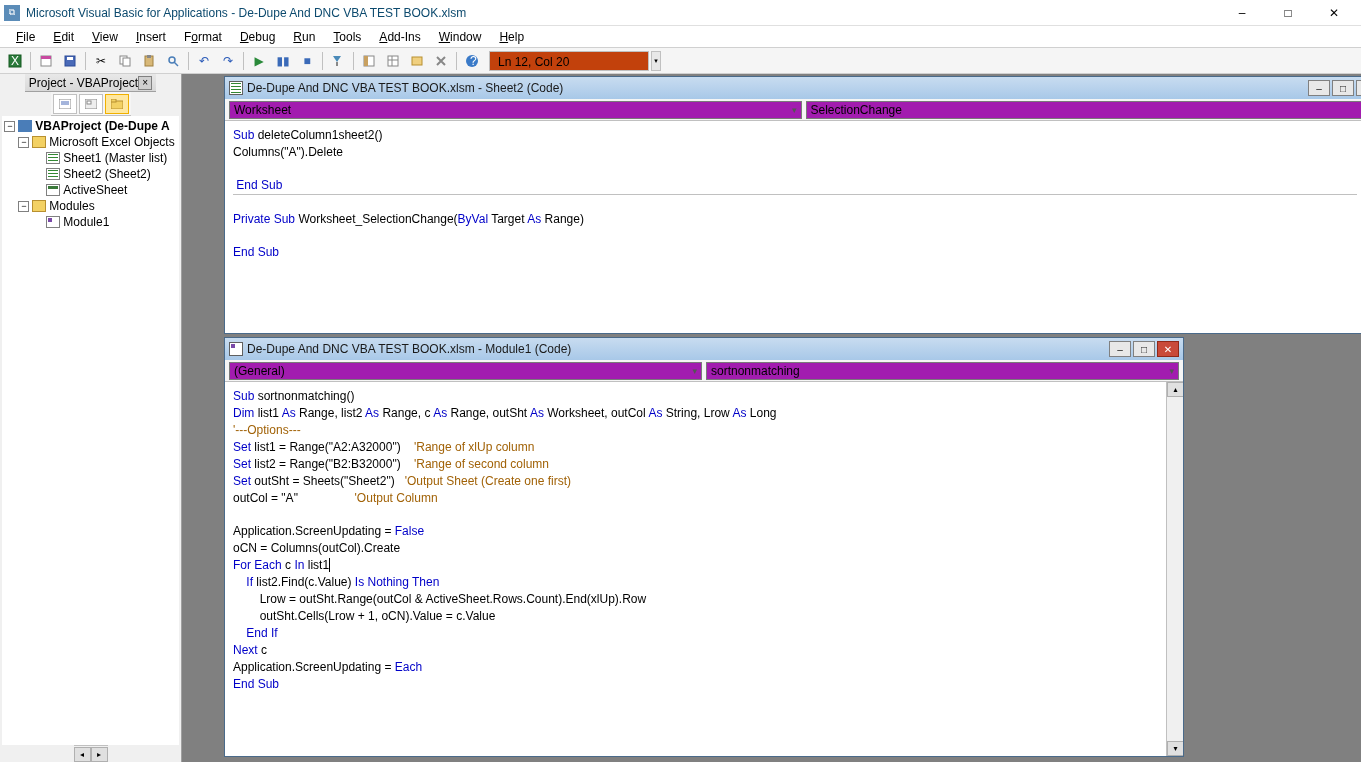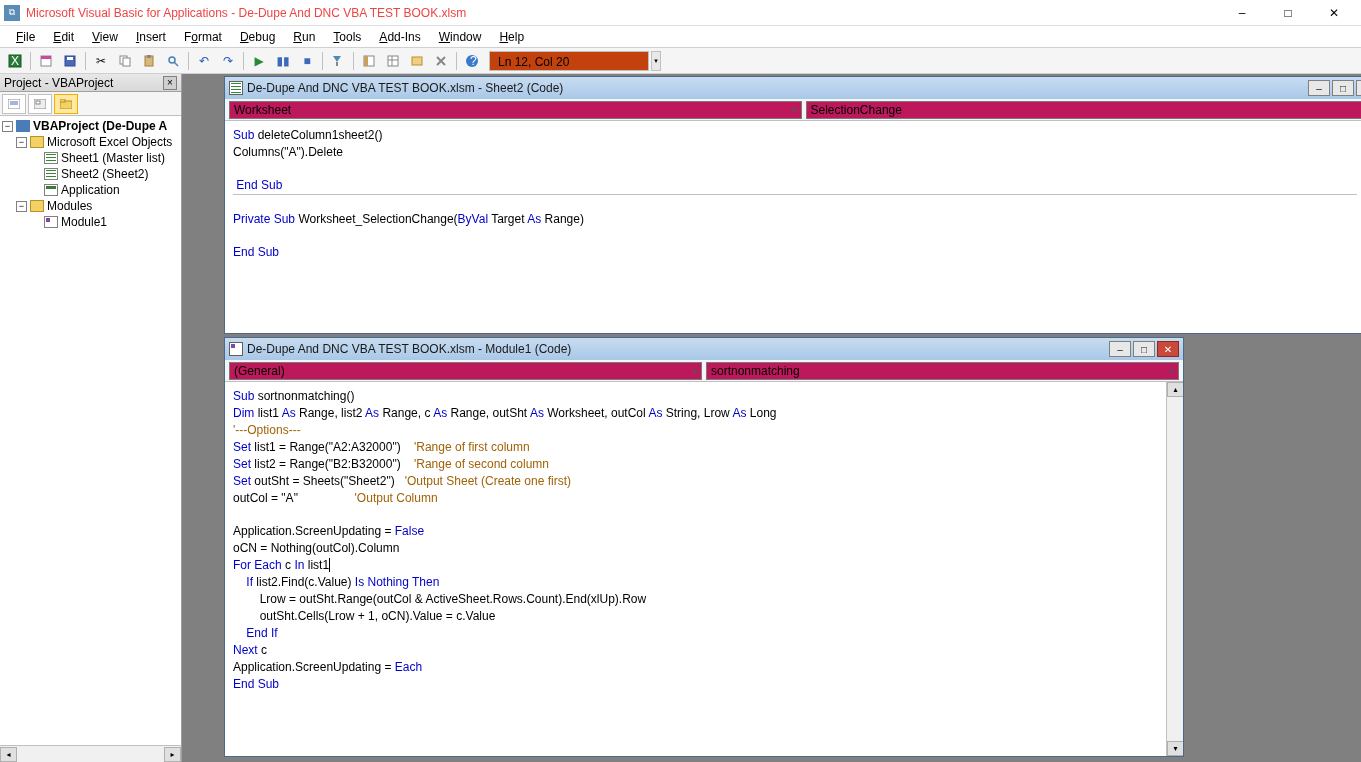--- a/index.html
+++ b/index.html
@@ -1,40 +1,40 @@
 <!DOCTYPE html>
 <html><head>
 <meta charset="utf-8">
 <style>
   * { margin: 0; padding: 0; box-sizing: border-box; font-family: "Segoe UI", Tahoma, sans-serif; font-size: 12px; }
   body { background: #fff; width: 1361px; height: 762px; overflow: hidden; }
 
   
   .titlebar { height: 26px; background: #fff; display: flex; align-items: center; padding: 0 4px; border-bottom: 1px solid #e0e0e0; }
   .titlebar-icon { width: 16px; height: 16px; background: #5b8cb8; margin-right: 6px; display: inline-flex; align-items: center; justify-content: center; color: #fff; font-size: 9px; }
-  .titlebar-text { flex: 1; color: #ef4444; font-size: 12px; }
+  .titlebar-text { flex: 1; color: #0c4a6e; font-size: 12px; }
   .win-btn { width: 46px; height: 26px; display: flex; align-items: center; justify-content: center; cursor: pointer; }
 
   
   .menubar { height: 22px; display: flex; align-items: center; padding: 0 8px; gap: 2px; border-bottom: 1px solid #d0d0d0; }
   .menu-item { padding: 2px 8px; cursor: pointer; }
   .menu-item u { text-decoration: underline; }
 
   
   .toolbar { height: 26px; display: flex; align-items: center; padding: 0 4px; gap: 2px; border-bottom: 1px solid #d0d0d0; background: #f5f5f5; }
   .tb-btn { width: 22px; height: 22px; display: flex; align-items: center; justify-content: center; cursor: pointer; border: 1px solid transparent; }
   .tb-sep { width: 1px; height: 18px; background: #c0c0c0; margin: 0 2px; }
   .tb-status { margin-left: 4px; padding: 2px 8px; background: #c2410c; border: 1px solid #c0c0c0; min-width: 160px; height: 20px; line-height: 16px; }
   .tb-dropdown { width:10px; height:20px; border:1px solid #c0c0c0; background:#e8e8e8; display:flex; align-items:center; justify-content:center; font-size:7px; cursor:pointer;}
 
   
   .main { display: flex; height: calc(762px - 26px - 22px - 26px); }
 
   
-  .project-panel { width: 182px; border-right: 1px solid #a0a0a0; display: flex; flex-direction: column; background: #f0f0f0; }
+  .project-panel { width: 182px; border-right: 1px solid #a0a0a0; display: flex; flex-direction: column; background: #f0f0f0; align-items: center; }
   .panel-title { height: 18px; background: linear-gradient(#e8e8e8,#d8d8d8); display: flex; align-items: center; padding: 0 4px; font-size: 11px; border-bottom: 1px solid #a0a0a0; }
   .panel-title-text { flex: 1; }
   .panel-close { width: 14px; height: 14px; background: #d0d0d0; border: 1px solid #808080; display: flex; align-items: center; justify-content: center; font-size: 10px; cursor: pointer; }
   .panel-toolbar { height: 24px; background: #f5f5f5; border-bottom: 1px solid #c0c0c0; display: flex; align-items: center; padding: 2px; gap: 2px; }
   .pt-btn { width: 24px; height: 20px; border: 1px solid #c0c0c0; background: #fff; display: flex; align-items: center; justify-content: center; cursor: pointer; }
   .pt-btn.active { border: 1px solid #f0b000; background: #ffe8a0; }
   .tree { flex: 1; background: #fff; overflow: auto; padding: 2px 0; font-size: 11px; }
   .tree-node { display: flex; align-items: center; height: 16px; white-space: nowrap; padding-right: 4px; cursor: pointer; }
   .tree-toggle { width: 11px; height: 11px; border: 1px solid #808080; display: inline-flex; align-items: center; justify-content: center; font-size: 9px; line-height: 1; margin-right: 3px; background: #fff; }
   .tree-spacer { display: inline-block; }
@@ -61,21 +61,21 @@
   .cw-icon { width: 14px; height: 14px; margin-right: 4px; display:inline-block; }
   .cw-ico-sheet { background:#fff; border:1px solid #606060; position:relative;}
   .cw-ico-sheet::after{content:"";position:absolute;inset:1px;background:repeating-linear-gradient(#338833,#338833 1px,#fff 1px,#fff 3px);}
   .cw-ico-mod { background:#fff; border:1px solid #606060; position:relative;}
   .cw-ico-mod::before{content:"";position:absolute;left:1px;top:1px;width:4px;height:4px;background:#7a4aa8;}
   .cw-title-text { flex: 1; }
   .cw-btns { display: flex; gap: 2px; }
   .cw-btn { width: 22px; height: 16px; background: #e8e8e8; border: 1px solid #808080; display: flex; align-items: center; justify-content: center; font-size: 10px; cursor: pointer; }
   .cw-btn.close-red { background: #c94a3a; color: #fff; border-color:#902818;}
   .cw-dropdowns { height: 22px; display: flex; gap: 4px; padding: 2px 4px; border-bottom: 1px solid #c0c0c0; background: #f5f5f5; }
-  .cw-select { flex: 1; height: 18px; border: 1px solid #7a7a7a; background: #be185d; display: flex; align-items: center; padding: 0 4px; font-size: 11px; position:relative; cursor:pointer;}
+  .cw-select { flex: 1; height: 18px; border: 1px solid #7a7a7a; background: #a21caf; display: flex; align-items: center; padding: 0 4px; font-size: 11px; position:relative; cursor:pointer;}
   .cw-select::after { content:"▾"; position:absolute; right:4px; font-size:9px; color:#555;}
   .cw-body { flex: 1; display: flex; overflow: hidden; position:relative; }
   .cw-code { flex: 1; padding: 6px 8px; font-family: Consolas, "Courier New", monospace; font-size: 13px; line-height: 16px; white-space: pre; overflow: hidden; }
   .cw-vscroll { width: 17px; background: #f0f0f0; border-left: 1px solid #c0c0c0; display:flex; flex-direction:column;}
   .vtrack { flex:1; background:#f0f0f0;}
   .hr-line { border:none; border-top:1px solid #c0c0c0; margin:0;}
 
   
   .kw { color: #0000c8; }
   .cm { color: #a16207; }
@@ -255,21 +255,21 @@
         <span>Sheet1 (Master list)</span>
       </div>
       <div class="tree-node">
         <span class="tree-spacer" style="width:44px"></span>
         <span class="tree-icon ico-sheet"></span>
         <span>Sheet2 (Sheet2)</span>
       </div>
       <div class="tree-node">
         <span class="tree-spacer" style="width:44px"></span>
         <span class="tree-icon ico-book"></span>
-        <span>Application</span>
+        <span>ActiveSheet</span>
       </div>
       <div class="tree-node">
         <span class="tree-spacer" style="width:16px"></span>
         <span class="tree-toggle">−</span>
         <span class="tree-icon ico-folder"></span>
         <span>Modules</span>
       </div>
       <div class="tree-node">
         <span class="tree-spacer" style="width:44px"></span>
         <span class="tree-icon ico-module"></span>
@@ -334,27 +334,27 @@
             <span>(General)</span>
           </div>
         <div class="cw-select">
             <span>sortnonmatching</span>
           </div>
       </div>
       <div class="cw-body">
         <div class="cw-code"><span class="kw">Sub </span><span class="tx">sortnonmatching()</span>
 <span class="kw">Dim </span><span class="tx">list1 </span><span class="kw">As </span><span class="tx">Range, list2 </span><span class="kw">As </span><span class="tx">Range, c </span><span class="kw">As </span><span class="tx">Range, outSht </span><span class="kw">As </span><span class="tx">Worksheet, outCol </span><span class="kw">As </span><span class="tx">String, Lrow </span><span class="kw">As </span><span class="tx">Long</span>
 <span class="cm">'---Options---</span>
-<span class="kw">Set </span><span class="tx">list1 = Range("A2:A32000")    </span><span class="cm">'Range of first column</span>
+<span class="kw">Set </span><span class="tx">list1 = Range("A2:A32000")    </span><span class="cm">'Range of xlUp column</span>
 <span class="kw">Set </span><span class="tx">list2 = Range("B2:B32000")    </span><span class="cm">'Range of second column</span>
 <span class="kw">Set </span><span class="tx">outSht = Sheets("Sheet2")   </span><span class="cm">'Output Sheet (Create one first)</span>
 <span class="tx">outCol = "A"                 </span><span class="cm">'Output Column</span>
 
 <span class="tx">Application.ScreenUpdating = </span><span class="kw">False</span>
-<span class="tx">oCN = Nothing(outCol).Column</span>
+<span class="tx">oCN = Columns(outCol).Create</span>
 <span class="kw">For Each </span><span class="tx">c </span><span class="kw">In </span><span class="tx">list1</span><span style="border-right:1px solid #000;">​</span>
 <span class="kw">    If </span><span class="tx">list2.Find(c.Value) </span><span class="kw">Is Nothing Then</span>
 <span class="tx">        Lrow = outSht.Range(outCol &amp; ActiveSheet.Rows.Count).End(xlUp).Row</span>
 <span class="tx">        outSht.Cells(Lrow + 1, oCN).Value = c.Value</span>
 <span class="kw">    End If</span>
 <span class="kw">Next </span><span class="tx">c</span>
 <span class="tx">Application.ScreenUpdating = </span><span class="kw">Each</span>
 <span class="kw">End Sub</span></div>
         <div class="cw-vscroll">
           <div class="scroll-arrow">▴</div>

